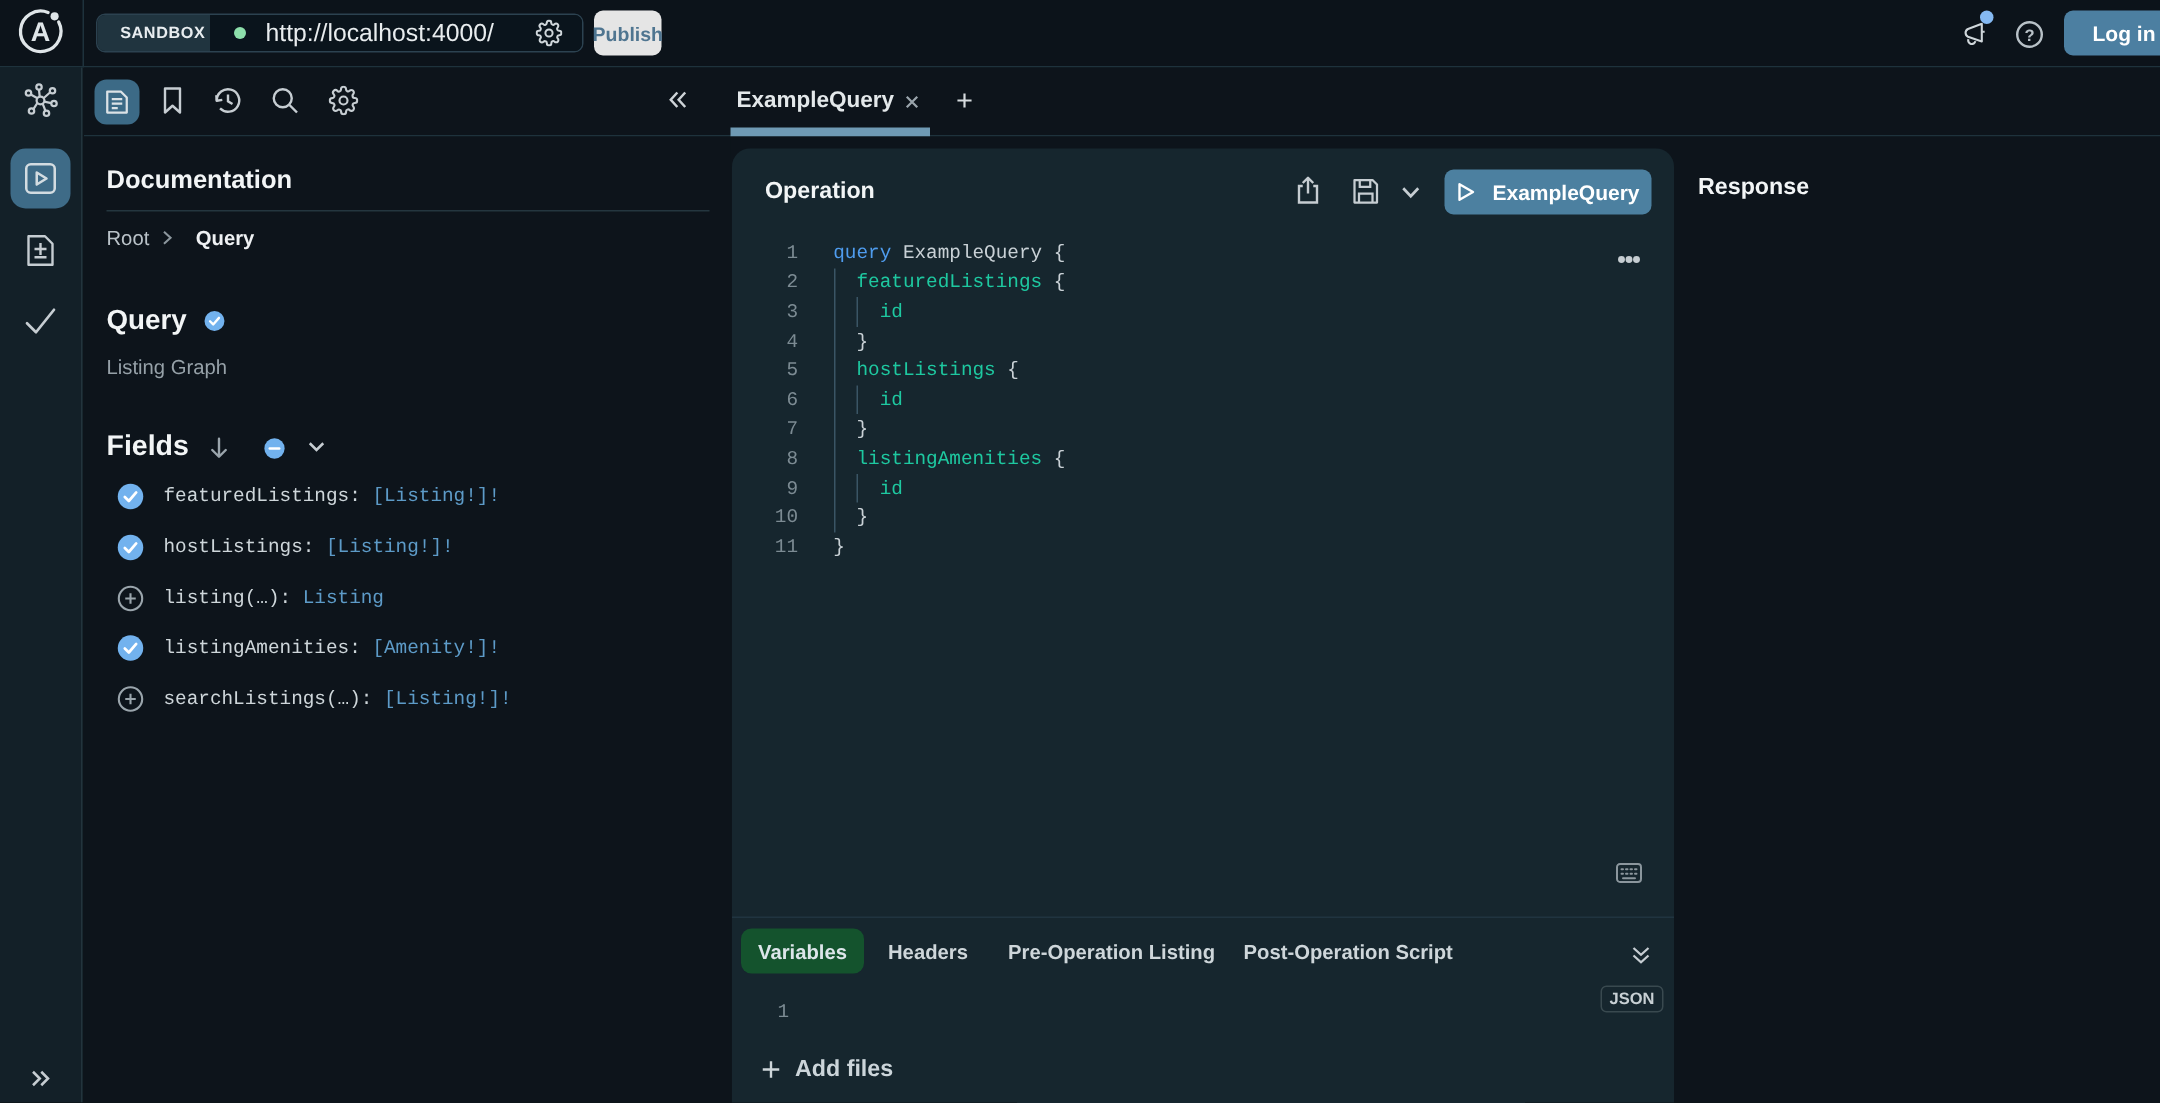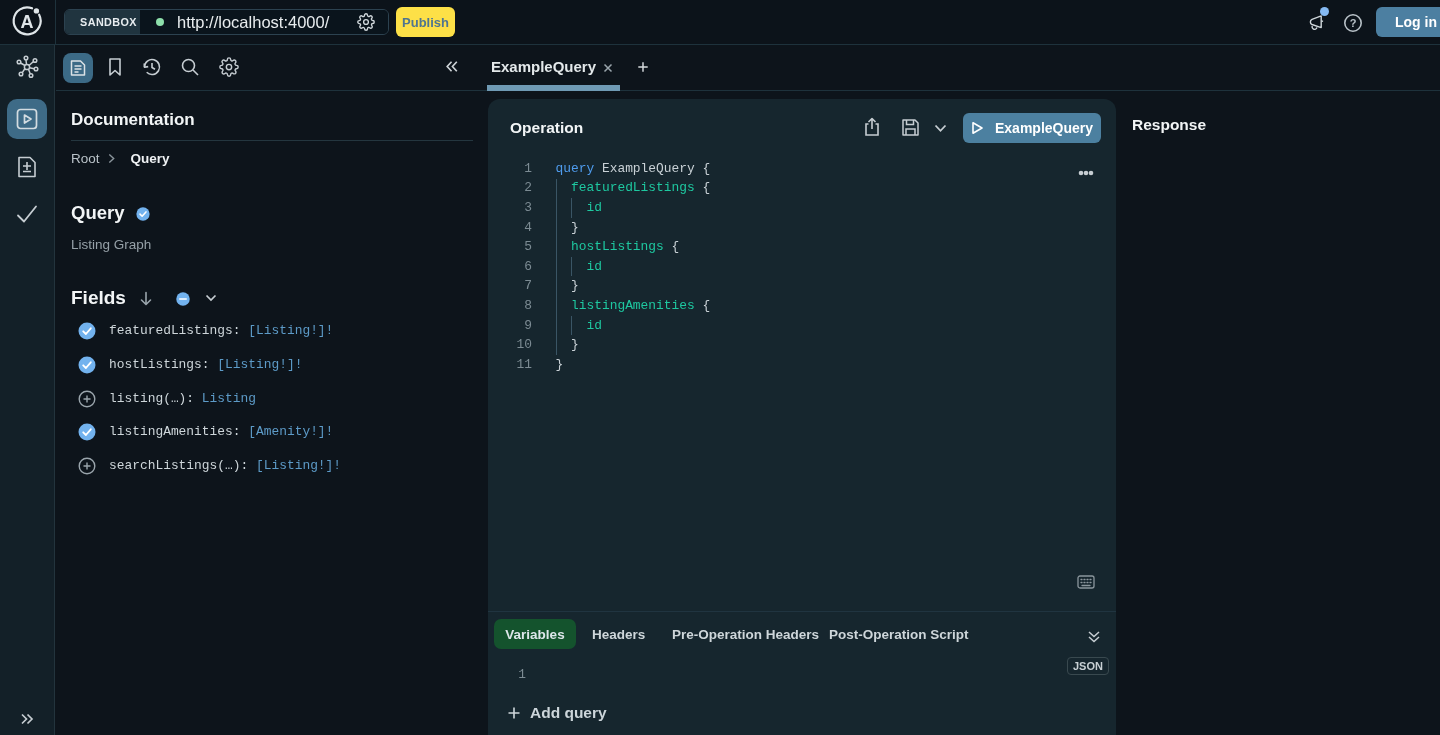--- a/index.html
+++ b/index.html
@@ -12,22 +12,22 @@
     background:#0c131a; border-bottom:1px solid #1e323c; }
   #logo-cell { position:absolute; left:0; top:0; width:56px; height:44px;
     border-right:1px solid #1e323c; }
   #sandbox-group { position:absolute; left:64px; top:9px; height:26px; display:flex;
     border:1px solid #2c4250; border-radius:6px; overflow:hidden; }
   #sandbox-chip { width:75px; background:#20343f; color:#e8edf0; font-size:10.8px;
     font-weight:bold; letter-spacing:0.4px; display:flex; align-items:center; justify-content:center;padding-left:12px; }
   #url-box { width:248px; background:#0a141c; display:flex; align-items:center; position:relative; }
   #green-dot { width:8px; height:8px; border-radius:50%; background:#8ddfab; margin-left:16px; }
   #url-text { color:#e8ecee; font-size:16.5px; margin-left:13px; }
-  #publish { position:absolute; left:396px; top:7px; width:59px; height:30px;
-    background:#fde047; border-radius:6px; color:#4f7590; font-size:13px; font-weight:bold;
+  #publish { position:absolute; left:396px; top:7px; width:45px; height:30px;
+    background:#e5e5e5; border-radius:6px; color:#4f7590; font-size:13px; font-weight:bold;
     display:flex; align-items:center; justify-content:center; }
   #login { position:absolute; left:1376px; top:7px; width:80px; height:30px;
     background:#4c7fa1; border-radius:6px; color:#fff; font-size:14px; font-weight:bold;
     display:flex; align-items:center; justify-content:center; }
   #notif-dot { position:absolute; left:1320px; top:7px; width:9px; height:9px;
     border-radius:50%; background:#85b9f2; }
 
   
   #sidebar { position:absolute; left:0; top:45px; width:55px; height:690px;
     background:#132028; border-right:1px solid #23343d; }
@@ -318,31 +318,31 @@
       </svg>
 
       <svg width="18" height="14" style="position:absolute;left:589px;top:476px" viewBox="0 0 18 14" fill="none" stroke="#8b969d" stroke-width="1.3">
         <rect x="1" y="1" width="16" height="12" rx="2"></rect>
         <path d="M4 4.5 h1 M7 4.5 h1 M10 4.5 h1 M13 4.5 h1 M4 7.5 h1 M7 7.5 h1 M10 7.5 h1 M13 7.5 h1 M5 10.5 h8" stroke-linecap="round"></path>
       </svg>
 
       <div id="op-divider"></div>
       <div id="vpill">Variables</div>
       <div class="vtab" style="left:104px">Headers</div>
-      <div class="vtab" style="left:184px">Pre-Operation Headers</div>
+      <div class="vtab" style="left:184px">Pre-Operation Listing</div>
       <div class="vtab" style="left:341px">Post-Operation Script</div>
 
       <svg width="14" height="14" style="position:absolute;left:599px;top:531px" viewBox="0 0 14 14" fill="none" stroke="#c6cdd2" stroke-width="1.5">
         <path d="M2 2 L7 6.5 L12 2 M2 7 L7 11.5 L12 7"></path>
       </svg>
       <div id="json-badge">JSON</div>
       <div id="var-lnum">1</div>
       <div id="addfiles">
         <svg width="14" height="14" viewBox="0 0 14 14" fill="none" stroke="#ced6da" stroke-width="1.6">
           <path d="M7 1.5 V12.5 M1.5 7 H12.5"></path>
         </svg>
-        <span style="color:#ccd5da;font-size:15.5px;font-weight:bold;margin-left:9px;">Add query</span>
+        <span style="color:#ccd5da;font-size:15.5px;font-weight:bold;margin-left:9px;">Add files</span>
       </div>
     </div>
     <div id="resp-title">Response</div>
   </div>
 
 </div>
 
 </body></html>

